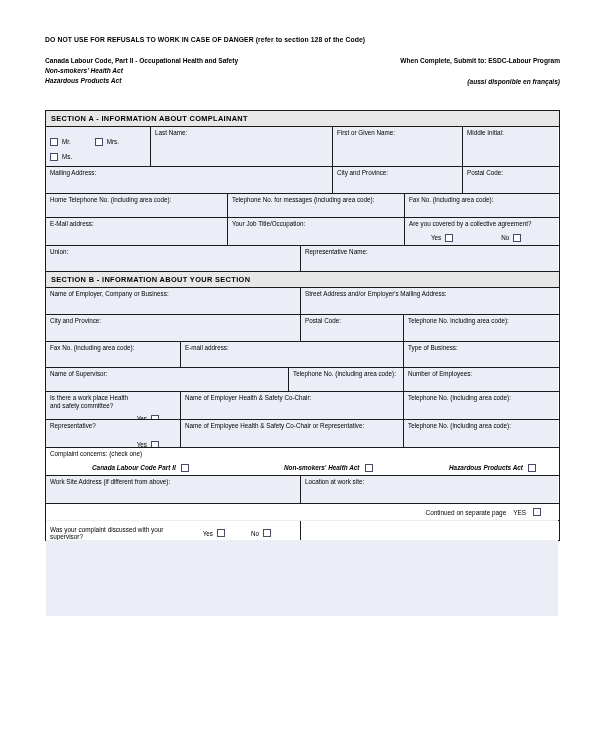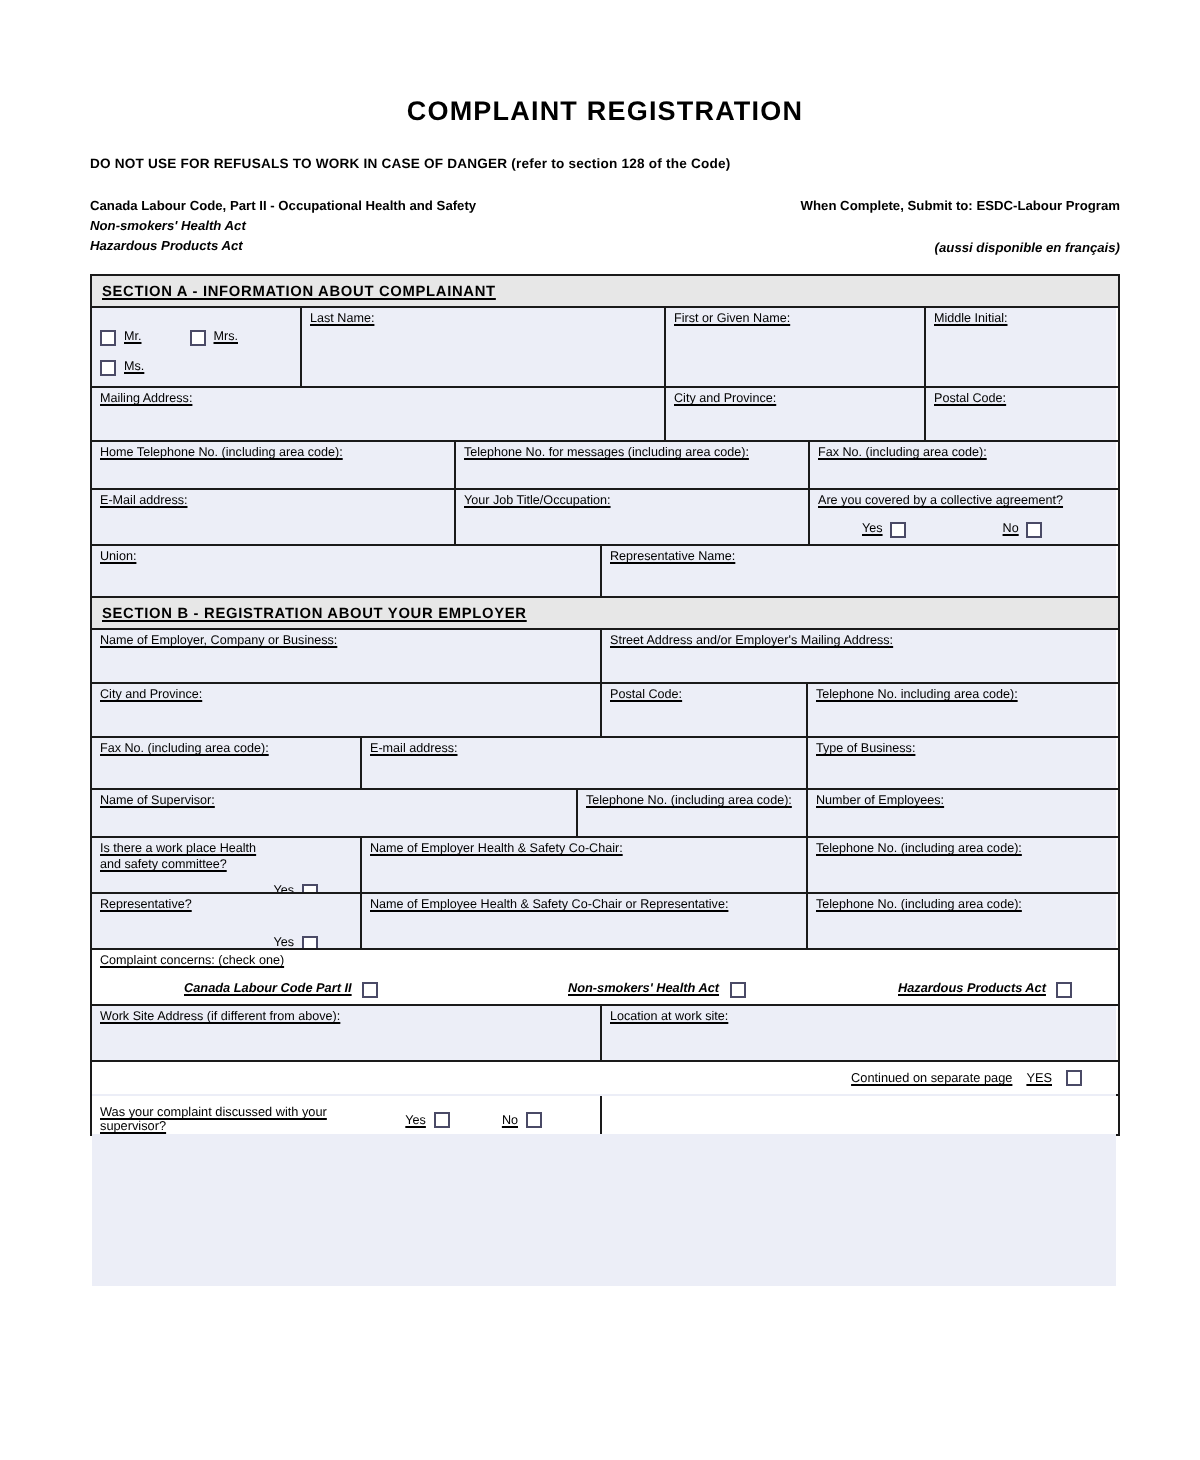--- a/index.html
+++ b/index.html
@@ -55,25 +55,24 @@
     font-size: 6.6px;
     line-height: 1.55;
     text-align: right;
     padding-top: 0px;
   }
   .acts-right .r1 { font-weight: bold; }
   .acts-right .r2 { font-style: italic; font-weight: bold; margin-top: 11px; }
 
   
   .form {
-    margin-top: 7px;
+    margin-top: 23px;
     border: 1.4px solid #1a1a1a;
     border-bottom: none;
     box-sizing: border-box;
-    text-decoration: underline;
   }
   .row {
     display: flex;
     width: 100%;
     box-sizing: border-box;
     border-bottom: 1.1px solid #1a1a1a;
   }
   .cell {
     box-sizing: border-box;
     border-right: 1.1px solid #1a1a1a;
@@ -179,21 +178,20 @@
 
   .thickdiv { border-bottom: 1.5px solid #1a1a1a; }
   .formfoot { border-bottom: 1.4px solid #1a1a1a; }
 </style>
 </head>
 <body>
 
 <div class="page">
   <div class="sheet">
 
-    <div class="title">COMPLAINT REGISTRATION</div>
 
     <div class="warning">DO NOT USE FOR REFUSALS TO WORK IN CASE OF DANGER   (refer to section 128 of the Code)</div>
 
     <div class="acts-row">
       <div class="acts-left">
         <div class="l1">Canada Labour Code, Part II - Occupational Health and Safety</div>
         <div class="l2">Non-smokers' Health Act</div>
         <div class="l3">Hazardous Products Act</div>
       </div>
       <div class="acts-right">
@@ -284,21 +282,21 @@
 
       <div class="row thickdiv" style="height:26px;">
         <div class="cell" style="width:255px;">
           <span class="lbl">Union:</span>
         </div>
         <div class="cell" style="width:257px;">
           <span class="lbl">Representative Name:</span>
         </div>
       </div>
 
-      <div class="sec-head">SECTION B - REGISTRATION ABOUT YOUR EMPLOYER</div>
+      <div class="sec-head">SECTION B - INFORMATION ABOUT YOUR SECTION</div>
 
       <div class="row" style="height:27px;">
         <div class="cell" style="width:255px;">
           <span class="lbl">Name of Employer, Company or Business:</span>
         </div>
         <div class="cell" style="width:257px;">
           <span class="lbl">Street Address and/or Employer's Mailing Address:</span>
         </div>
       </div>
 

